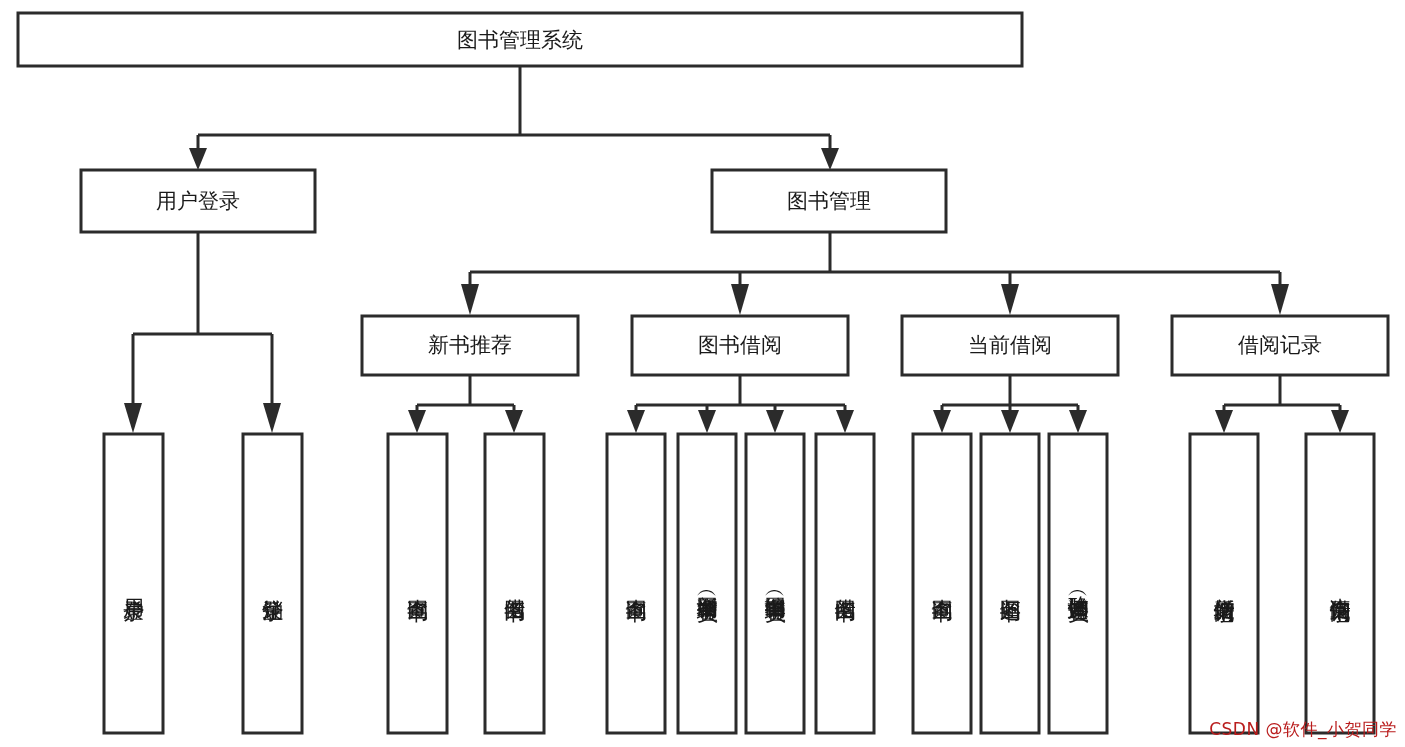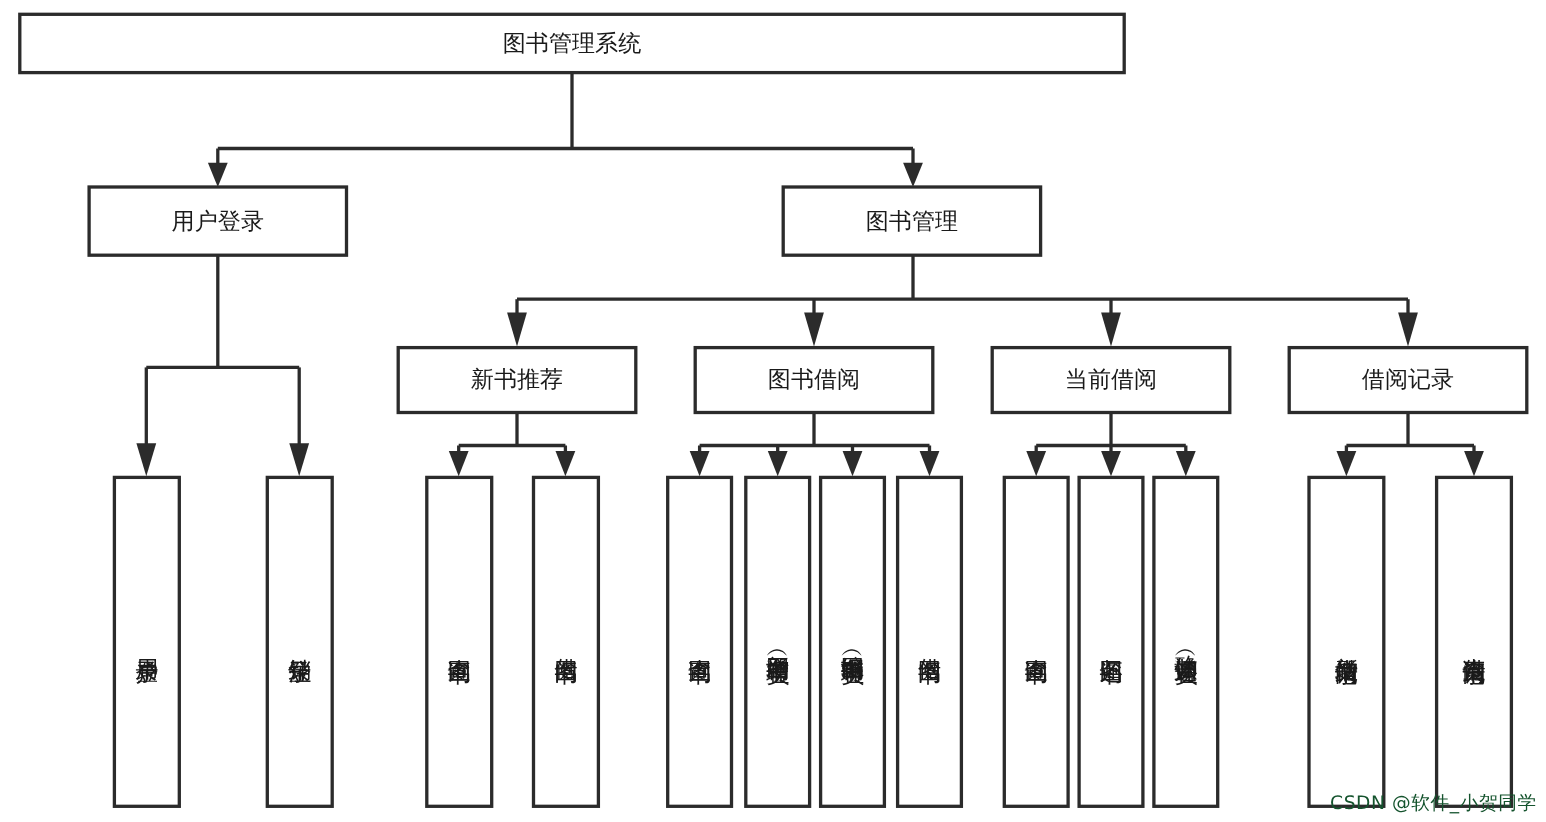--- a/index.html
+++ b/index.html
@@ -61,21 +61,21 @@
     text-align: center;
     white-space: nowrap;
     pointer-events: none;
   }
   #watermark {
     position: absolute;
     right: 8px;
     bottom: 6px;
     font-family: "DejaVu Sans", "Liberation Sans", sans-serif;
     font-size: 17px;
-    color: #14532d;
+    color: #b91c1c;
     letter-spacing: 0.5px;
     white-space: nowrap;
   }
 </style>
 </head>
 <body>
 
 <div id="diagram-root">
 
   <svg class="flow" viewBox="0 0 1405 747">

